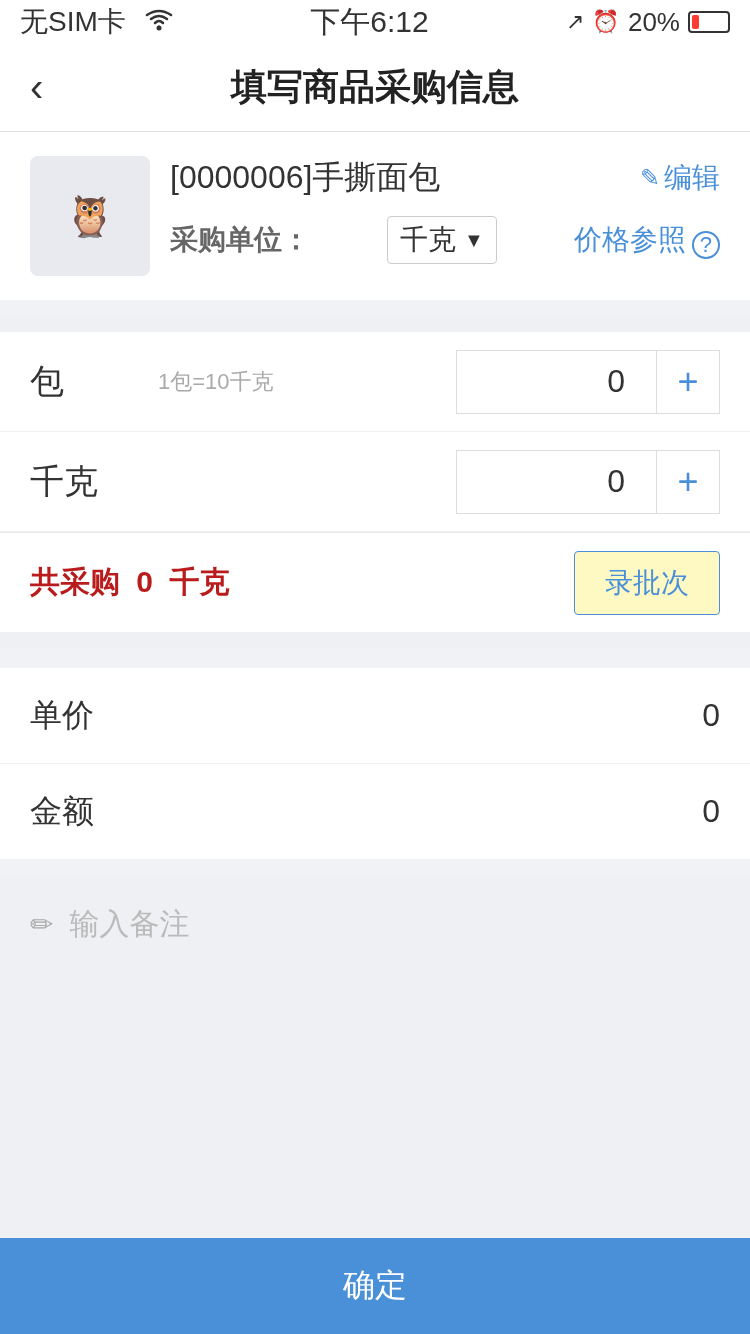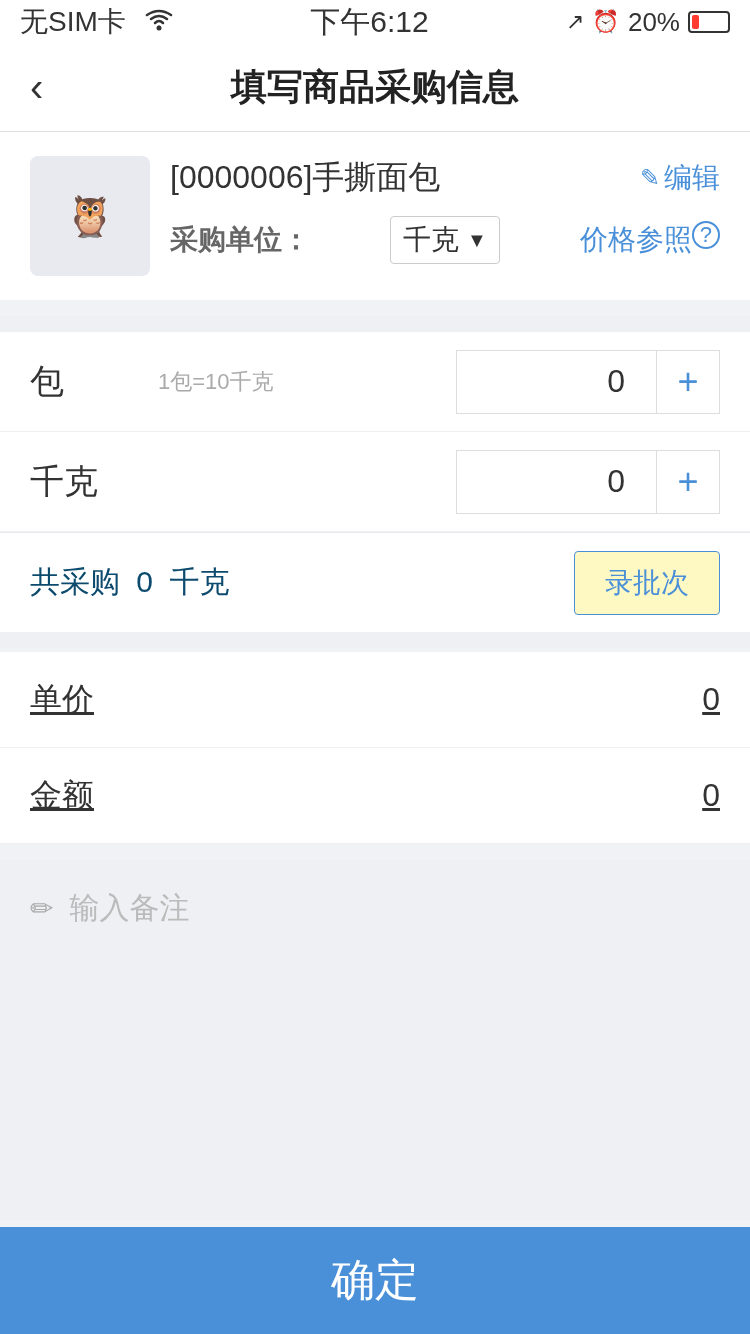--- a/index.html
+++ b/index.html
@@ -149,21 +149,22 @@
       font-size: 28px;
       color: #333;
       background: #fff;
       gap: 8px;
       cursor: pointer;
     }
     .price-ref {
       color: #4a90d9;
       font-size: 28px;
       display: flex;
-      align-items: flex-start;
+      align-items: flex-end;
+      gap: 6px;
       cursor: pointer;
     }
     .price-ref-q {
       width: 28px;
       height: 28px;
       border: 2px solid #4a90d9;
       border-radius: 50%;
       display: flex;
       align-items: center;
       justify-content: center;
@@ -230,38 +231,38 @@
     .total-row {
       display: flex;
       align-items: center;
       padding: 0 30px;
       height: 100px;
       background: #fff;
       border-top: 1px solid #e8eaf0;
     }
     .total-label {
       font-size: 30px;
-      color: #0c4a6e;
+      color: #b91c1c;
+      font-weight: bold;
     }
     .record-btn {
       margin-left: auto;
       border: 1px solid #4a90d9;
       color: #4a90d9;
       font-size: 28px;
       padding: 12px 30px;
       background: #fef9c3;
       cursor: pointer;
       border-radius: 4px;
     }
 
     
     .price-section {
       background: #fff;
-      margin-top: 4px;
-      text-decoration: underline;
+      margin-top: 20px;
     }
     .price-row {
       display: flex;
       align-items: center;
       justify-content: space-between;
       padding: 0 30px;
       height: 96px;
       border-bottom: 1px solid #f0f0f0;
     }
     .price-label {
@@ -293,24 +294,24 @@
       font-size: 30px;
       color: #bbb;
     }
 
     
     .confirm-btn {
       position: fixed;
       bottom: 0;
       left: 0;
       width: 750px;
-      height: 107px;
+      height: 96px;
       background: #4a90d9;
       color: #fff;
-      font-size: 44px;
+      font-size: 32px;
       display: flex;
       align-items: center;
       justify-content: center;
       cursor: pointer;
       border: none;
       outline: none;
     }
   </style>
 </head>
 <body>

